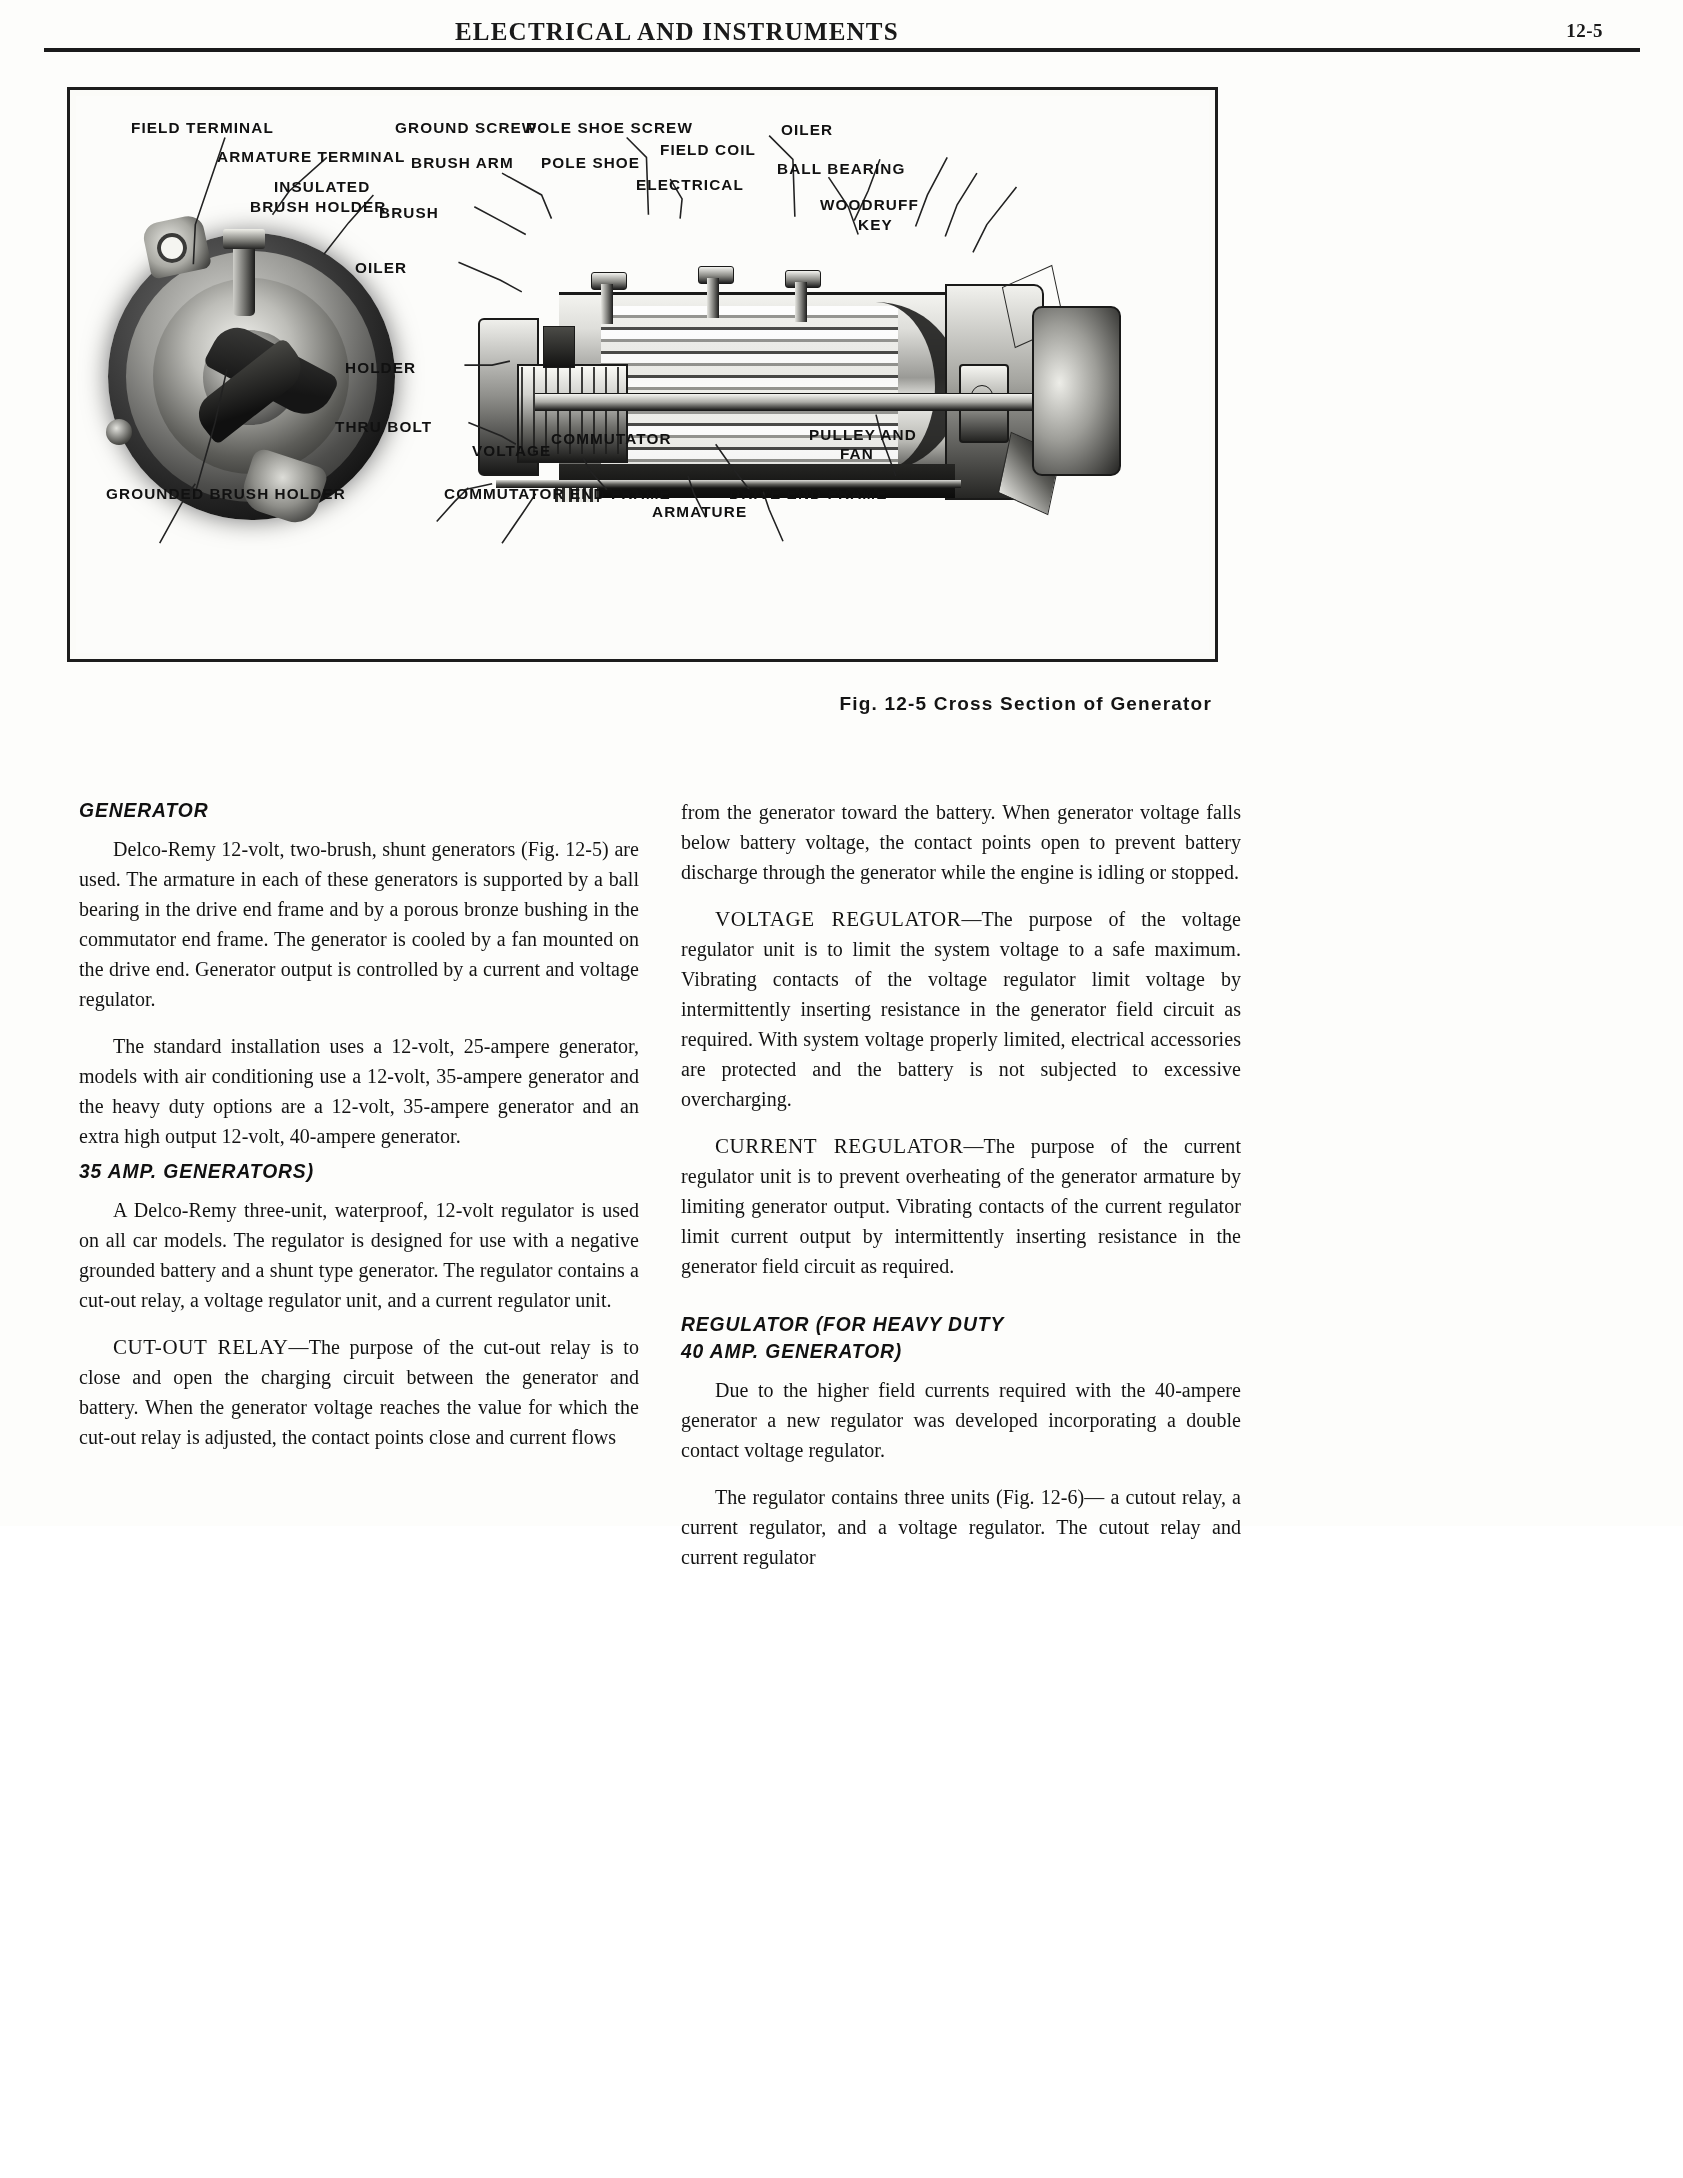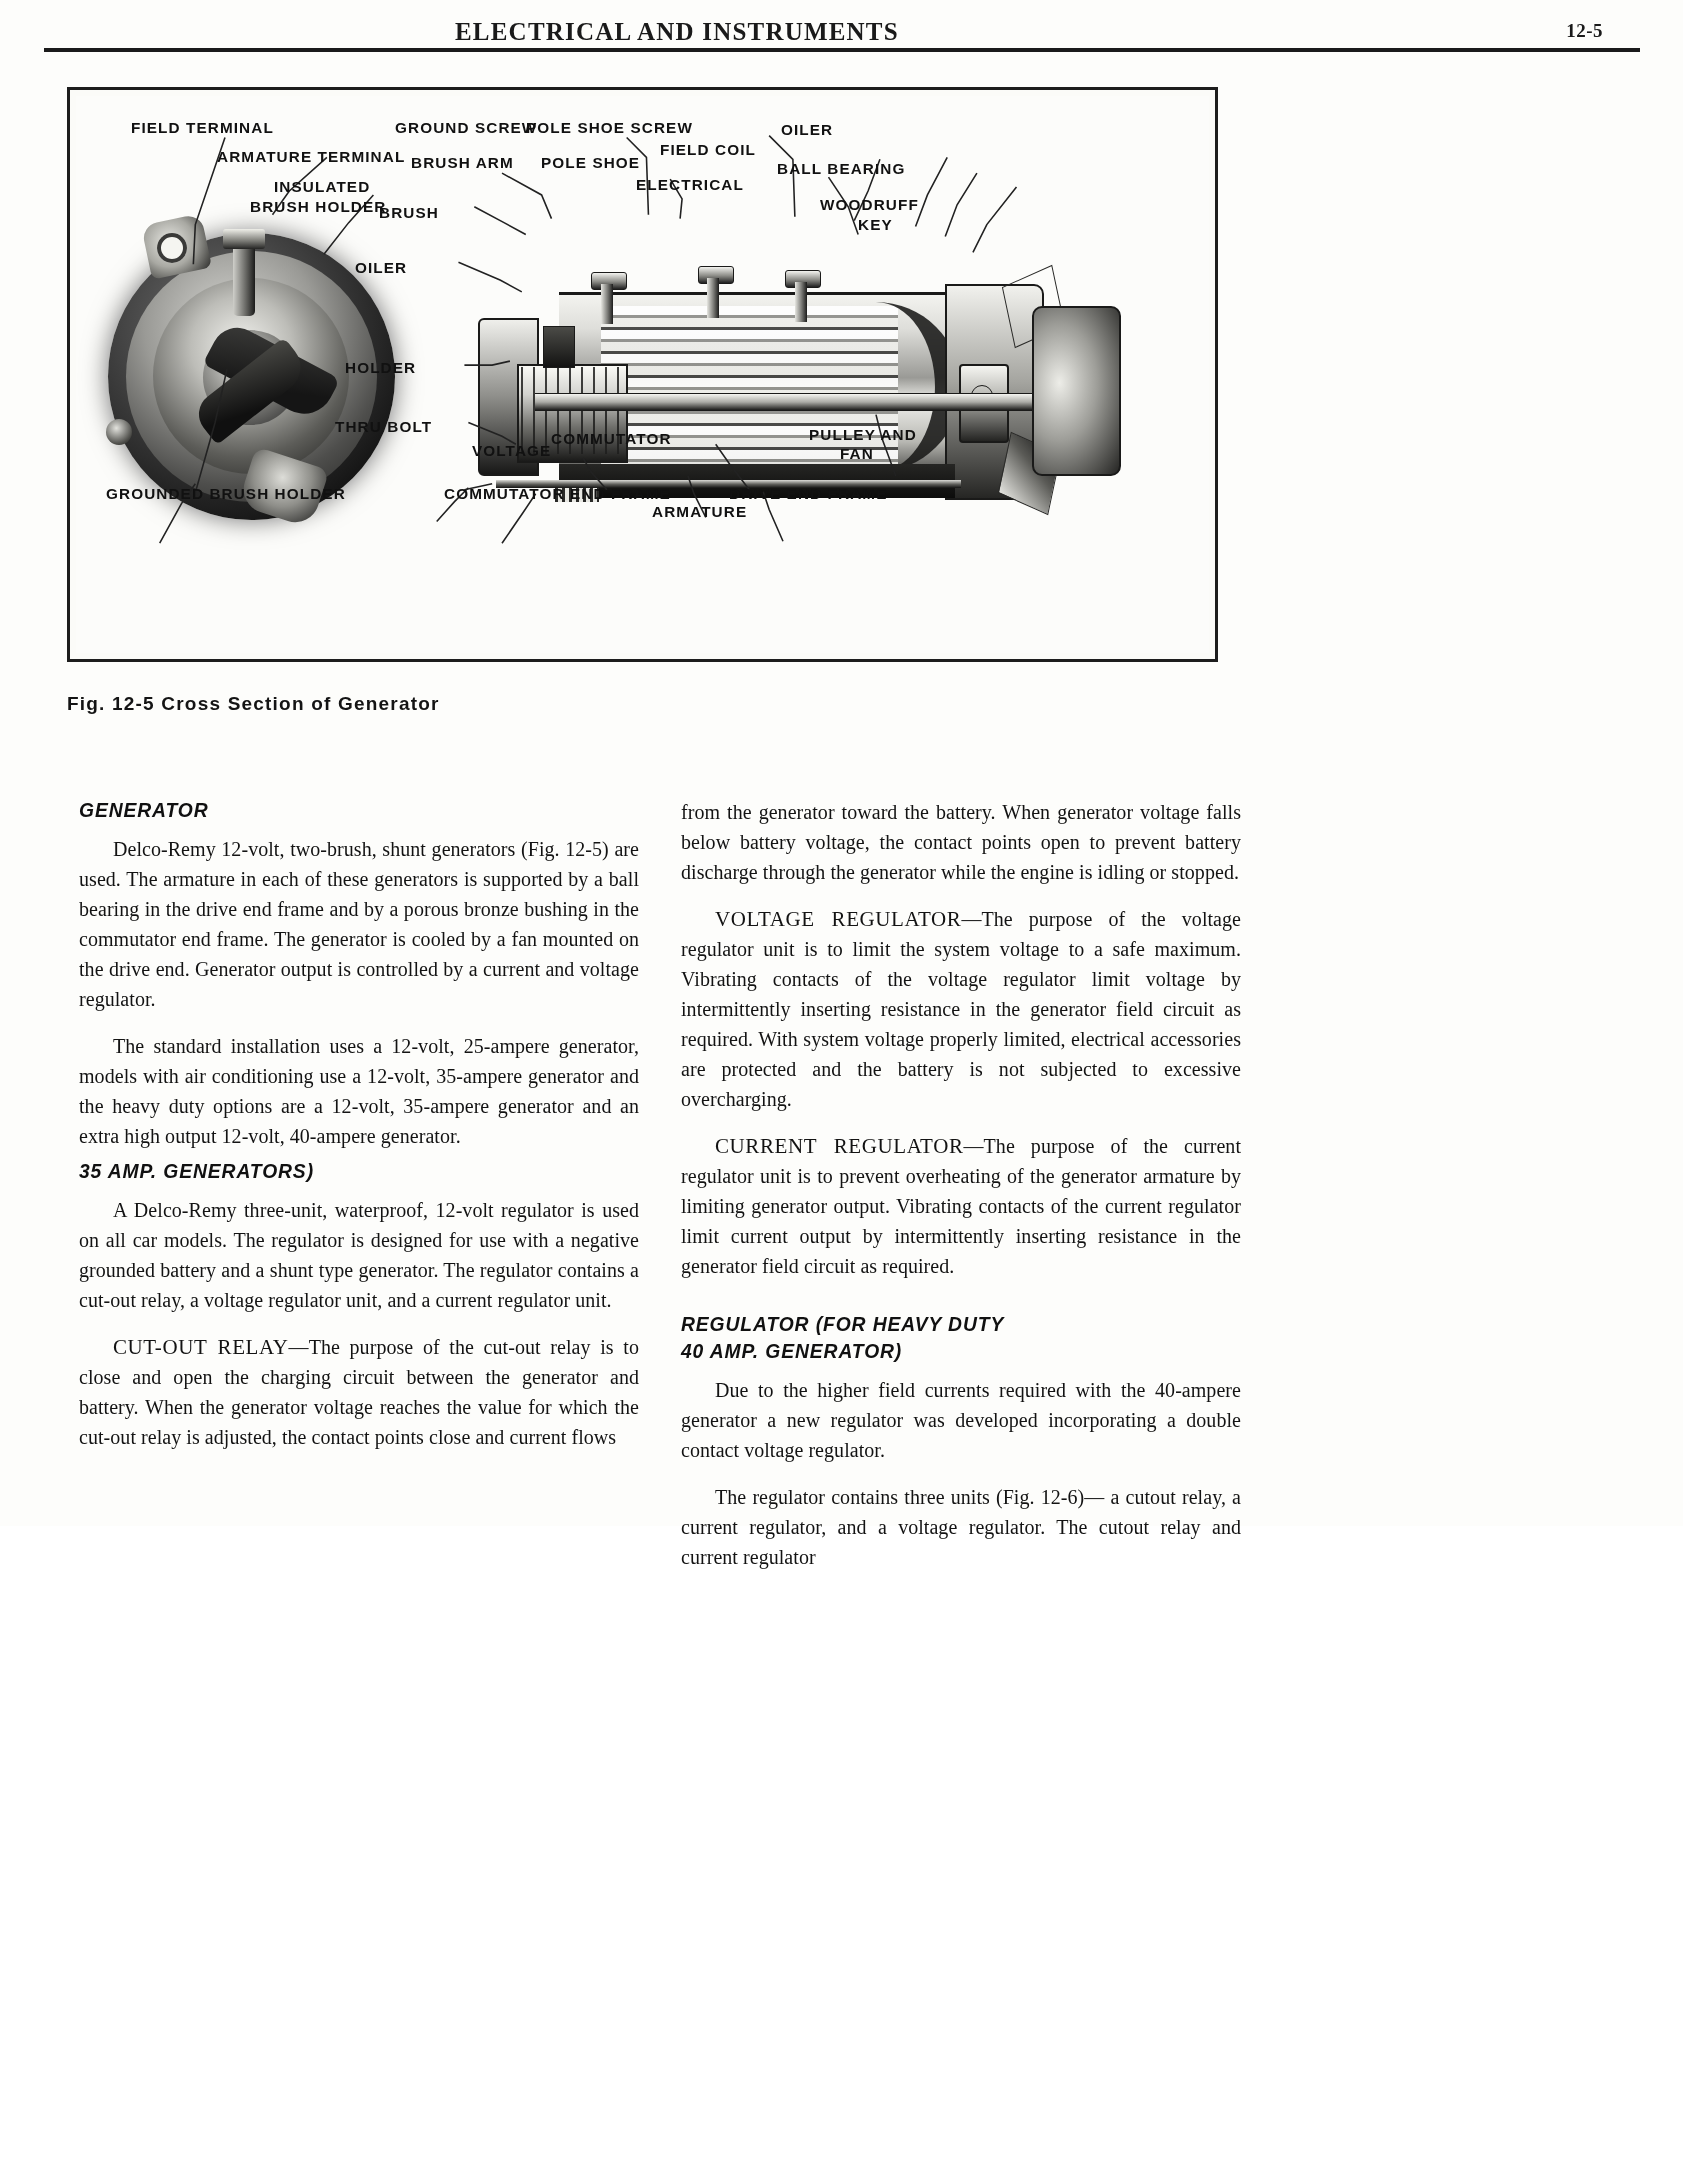--- a/index.html
+++ b/index.html
@@ -339,21 +339,21 @@
     position: absolute;
     left: 103px; top: 273px;
     width: 44px; height: 14px;
     background: repeating-linear-gradient(90deg, #2a2a28 0 3px, #e8e8e3 3px 7px);
   }
   .caption {
     position: absolute;
     left: 67px;
     top: 693px;
     width: 1145px;
-    text-align: left;
+    text-align: right;
     font-family: "Liberation Sans", sans-serif;
     font-weight: bold;
     font-size: 19px;
     letter-spacing: 1.2px;
     color: #141414;
   }
 
   
   .col {
     position: absolute;

